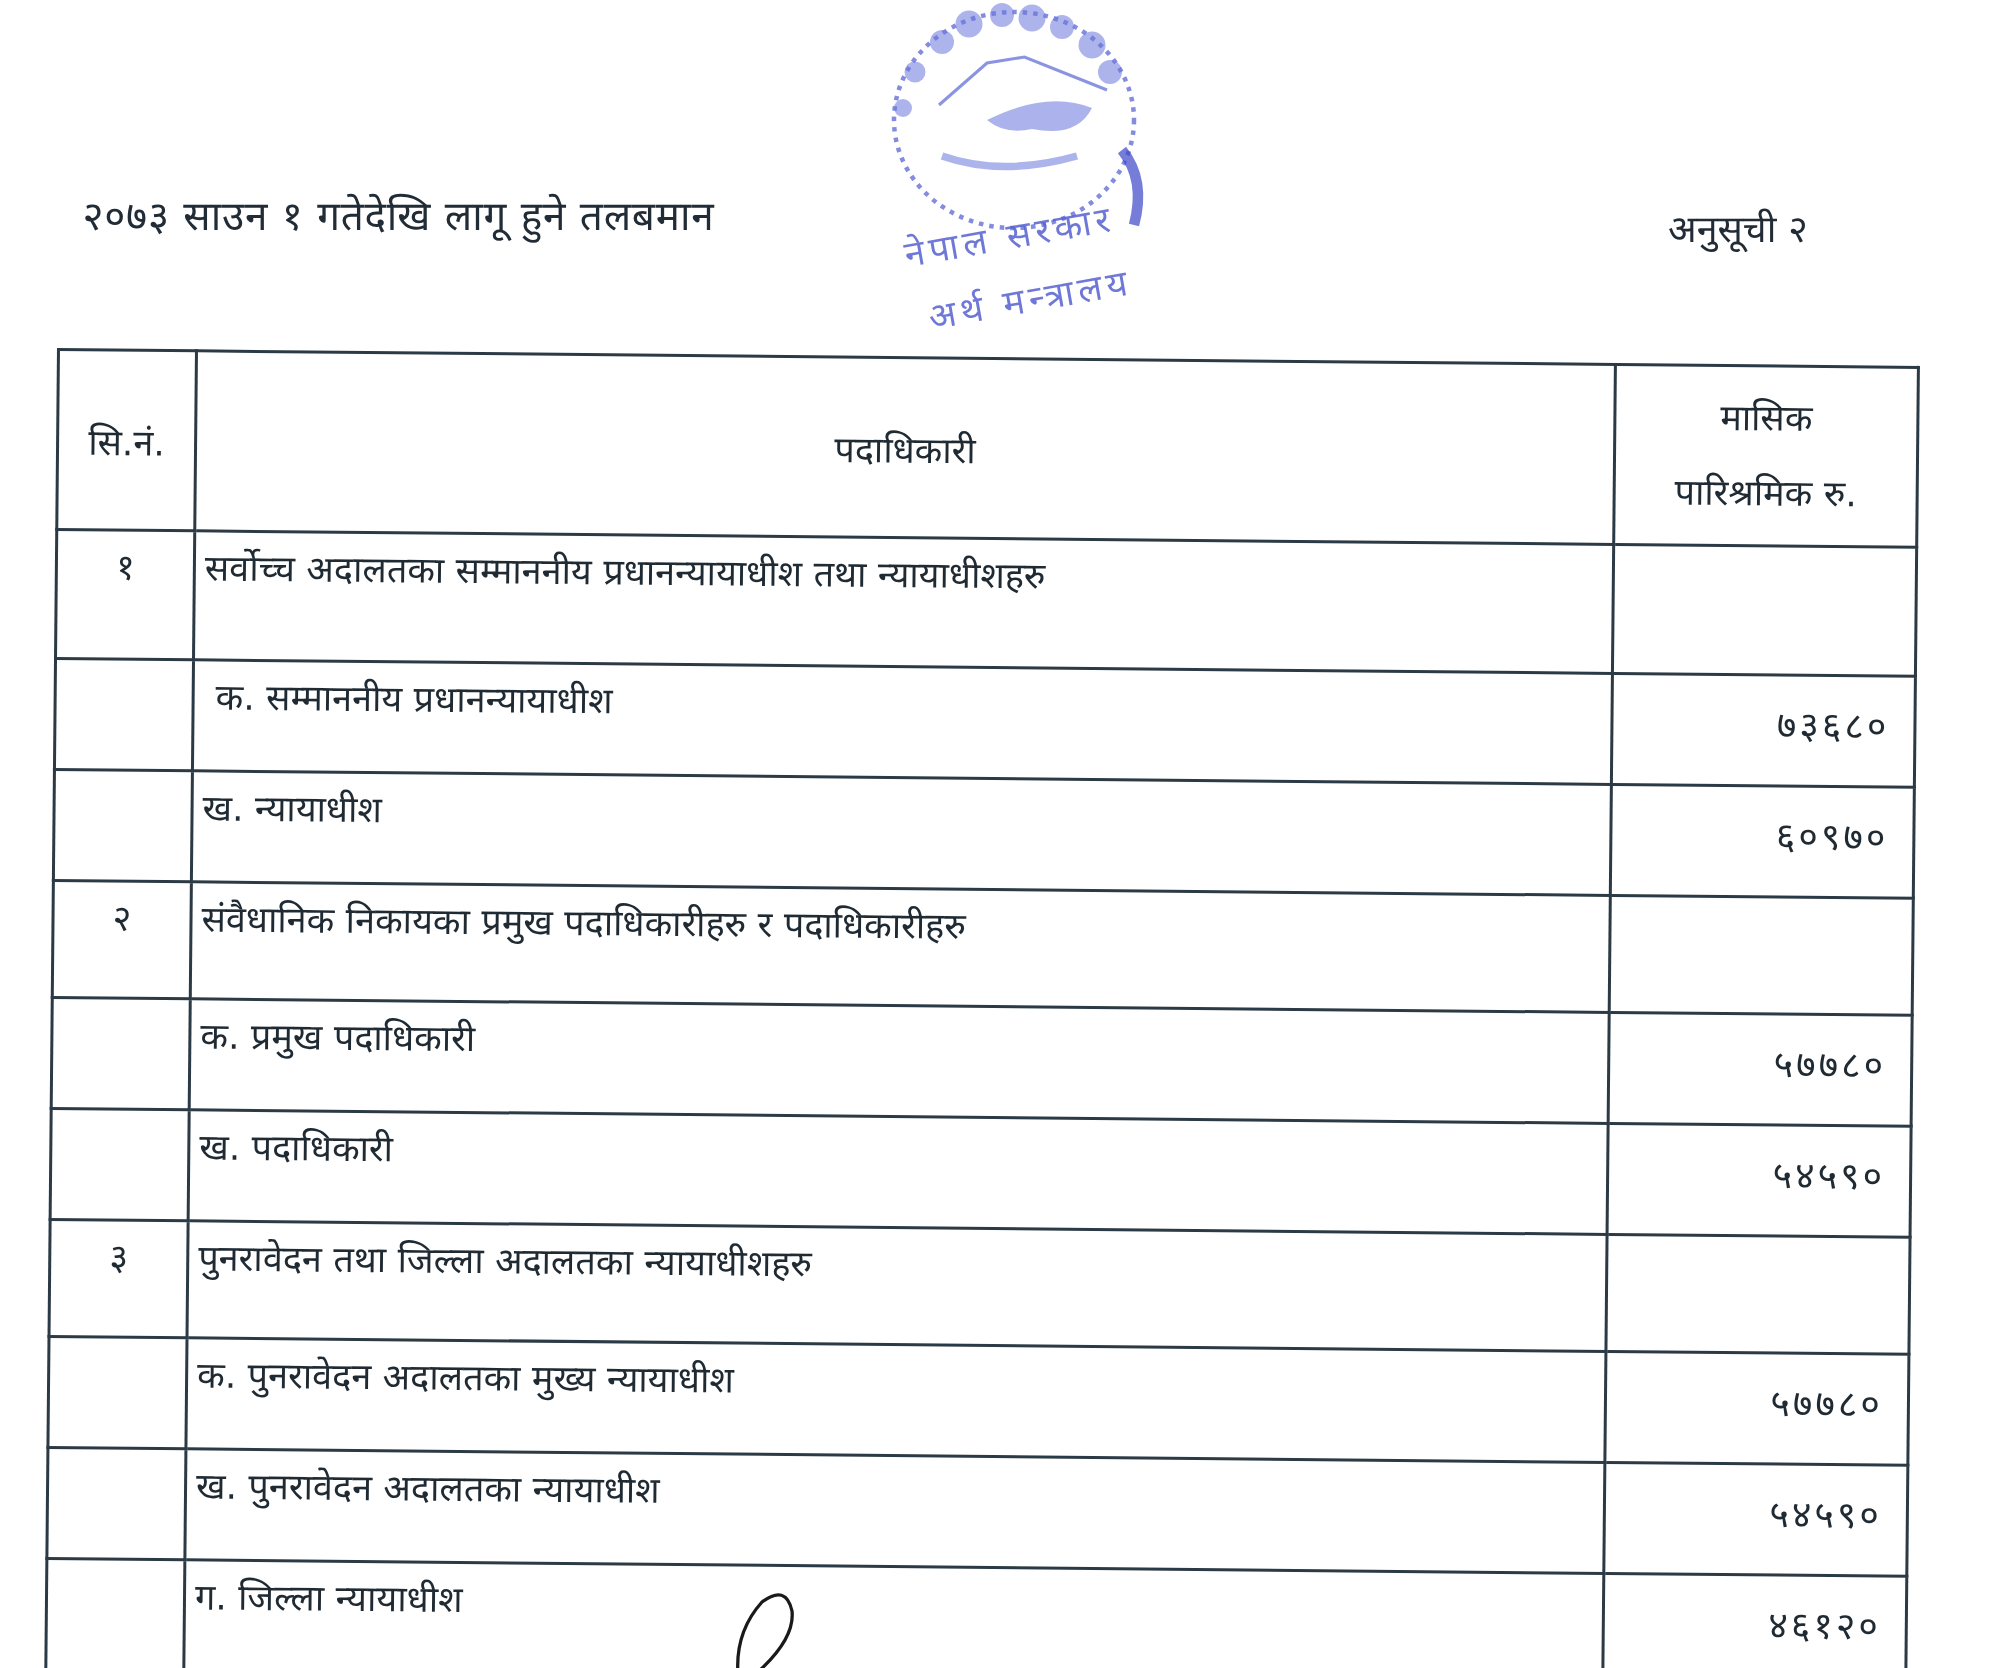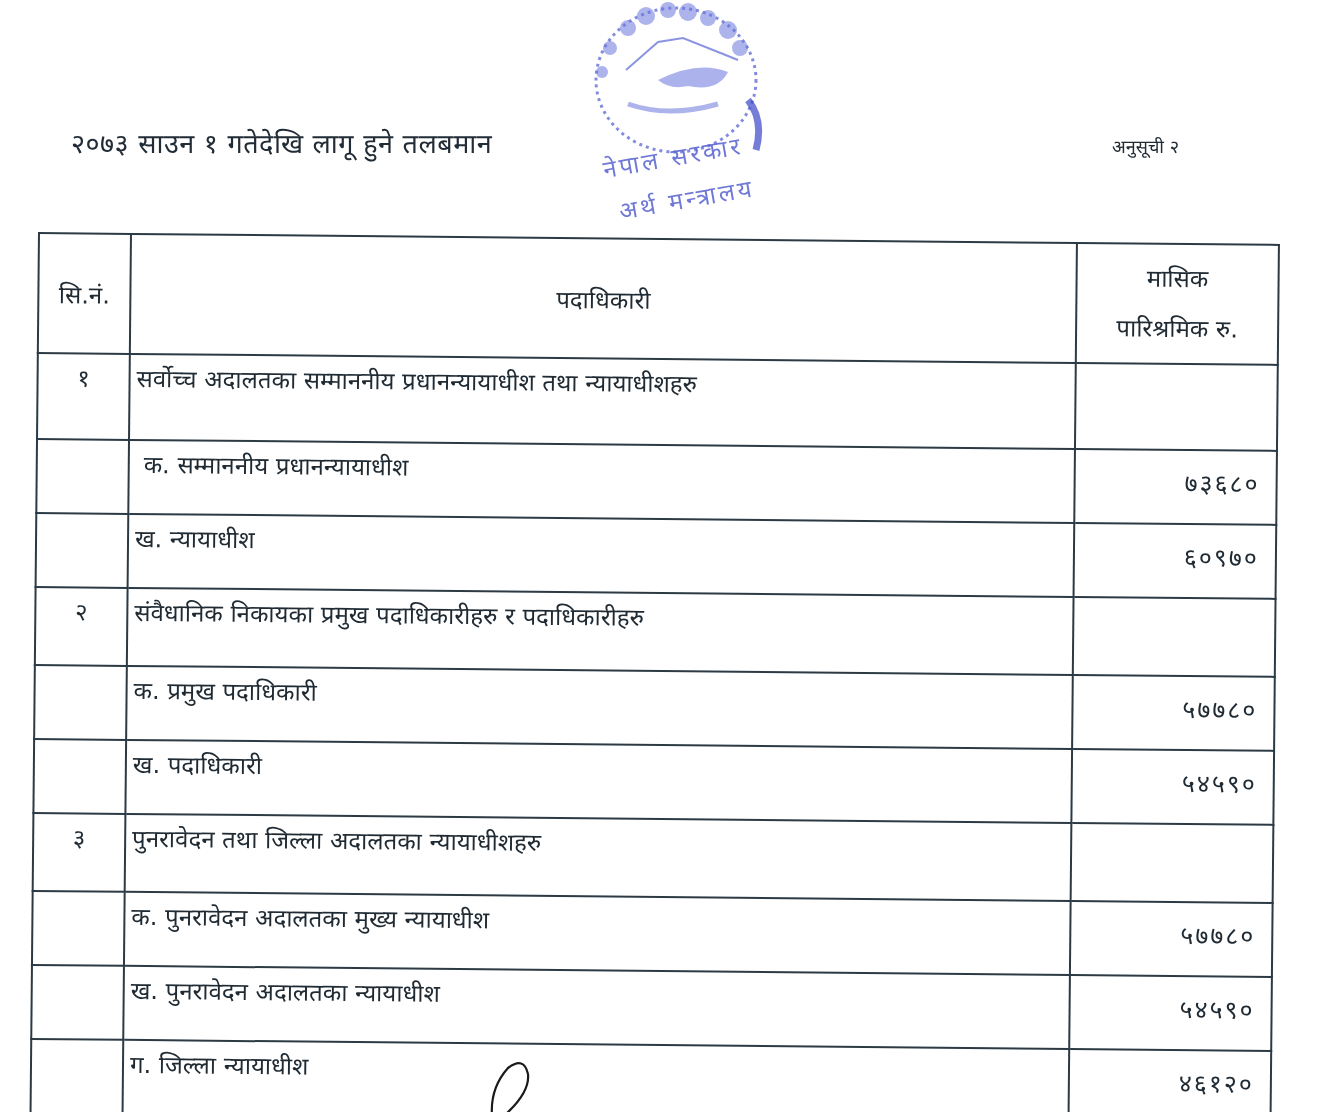--- a/index.html
+++ b/index.html
@@ -16,27 +16,26 @@
     color: #1f2a33;
   }
   .doc-title {
     position: absolute;
     left: 55px;
     top: 124px;
     font-size: 27px;
     letter-spacing: 0.5px;
     color: #222c36;
     white-space: nowrap;
-    margin-left: 16px;
   }
   .schedule-label {
     position: absolute;
     left: 1112px;
     top: 134px;
-    font-size: 18px;
+    font-size: 25px;
     color: #222c36;
     white-space: nowrap;
   }
   .stamp {
     position: absolute;
     left: 588px;
     top: 0px;
     width: 200px;
     height: 230px;
   }

